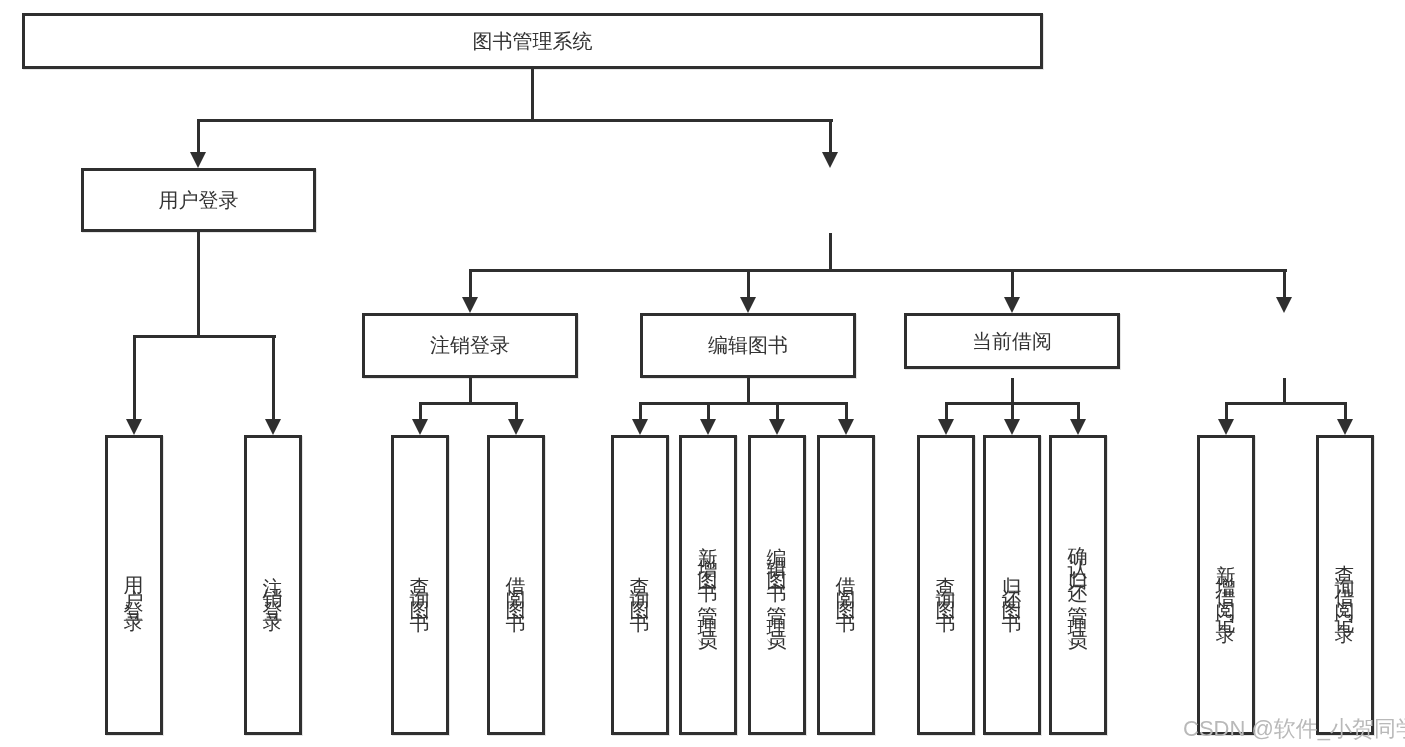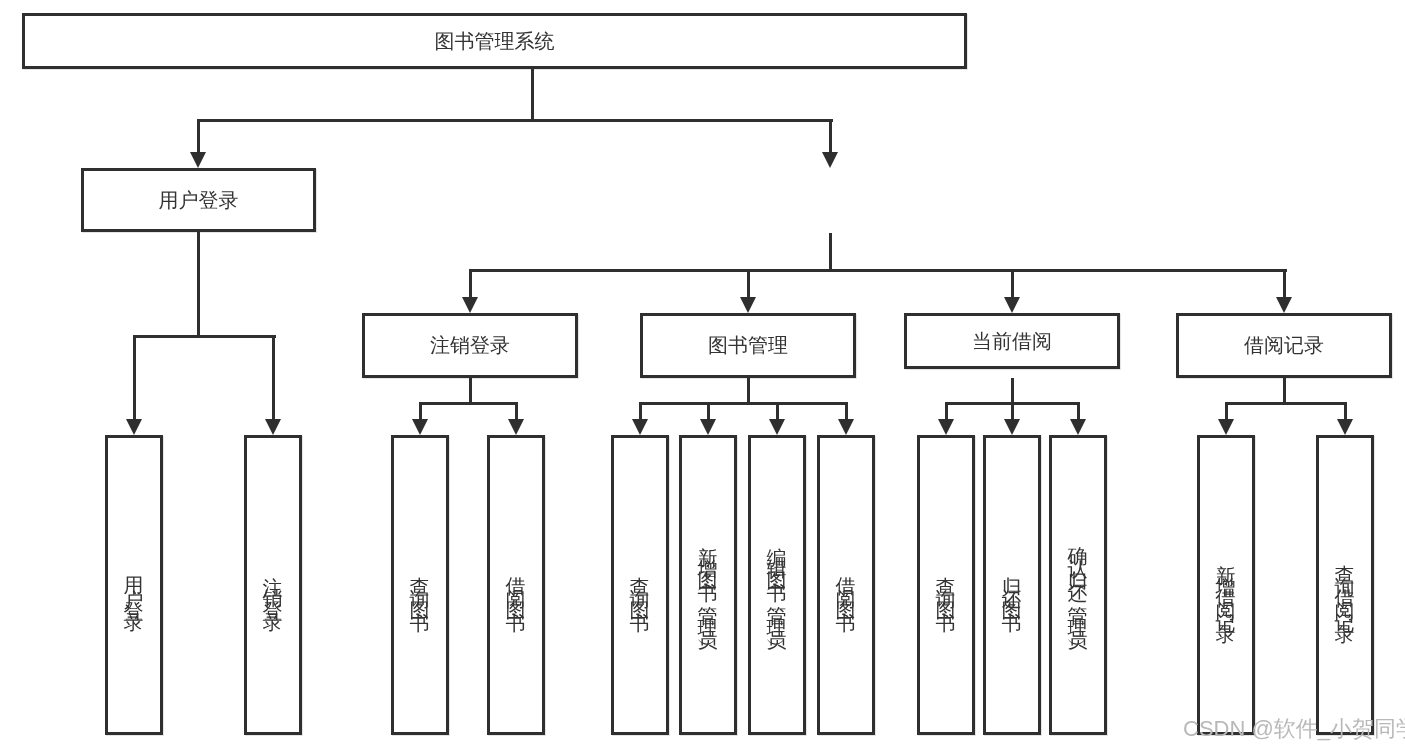--- a/index.html
+++ b/index.html
@@ -50,44 +50,41 @@
     color:var(--watermark);
     z-index:10;
     white-space:nowrap;
   }
 </style>
 </head>
 <body>
 
 <div class="stage">
 
-  <div class="box" style="left:22px;top:13px;width:945px;height:56px">
+  <div class="box" style="left:22px;top:13px;width:1021px;height:56px">
     <span>图书管理系统</span>
   </div>
 
   <div class="box" style="left:81px;top:168px;width:235px;height:64px">
     <span>用户登录</span>
   </div>
 
 
   <div class="box" style="left:362px;top:313px;width:216px;height:65px">
     <span>注销登录</span>
   </div>
 
   <div class="box" style="left:640px;top:313px;width:216px;height:65px">
-    <span>图书管理</span>
+    <span>编辑图书</span>
   </div>
 
   <div class="box" style="left:904px;top:313px;width:216px;height:56px">
     <span>当前借阅</span>
   </div>
 
-  <div class="box" style="left:1176px;top:313px;width:216px;height:65px">
-    <span>借阅记录</span>
-  </div>
 
   <div class="box leaf" style="left:105px">
     <span>用户登录</span>
   </div>
   <div class="box leaf" style="left:244px">
     <span>注销登录</span>
   </div>
 
   <div class="box leaf" style="left:391px">
     <span>查询图书</span>

